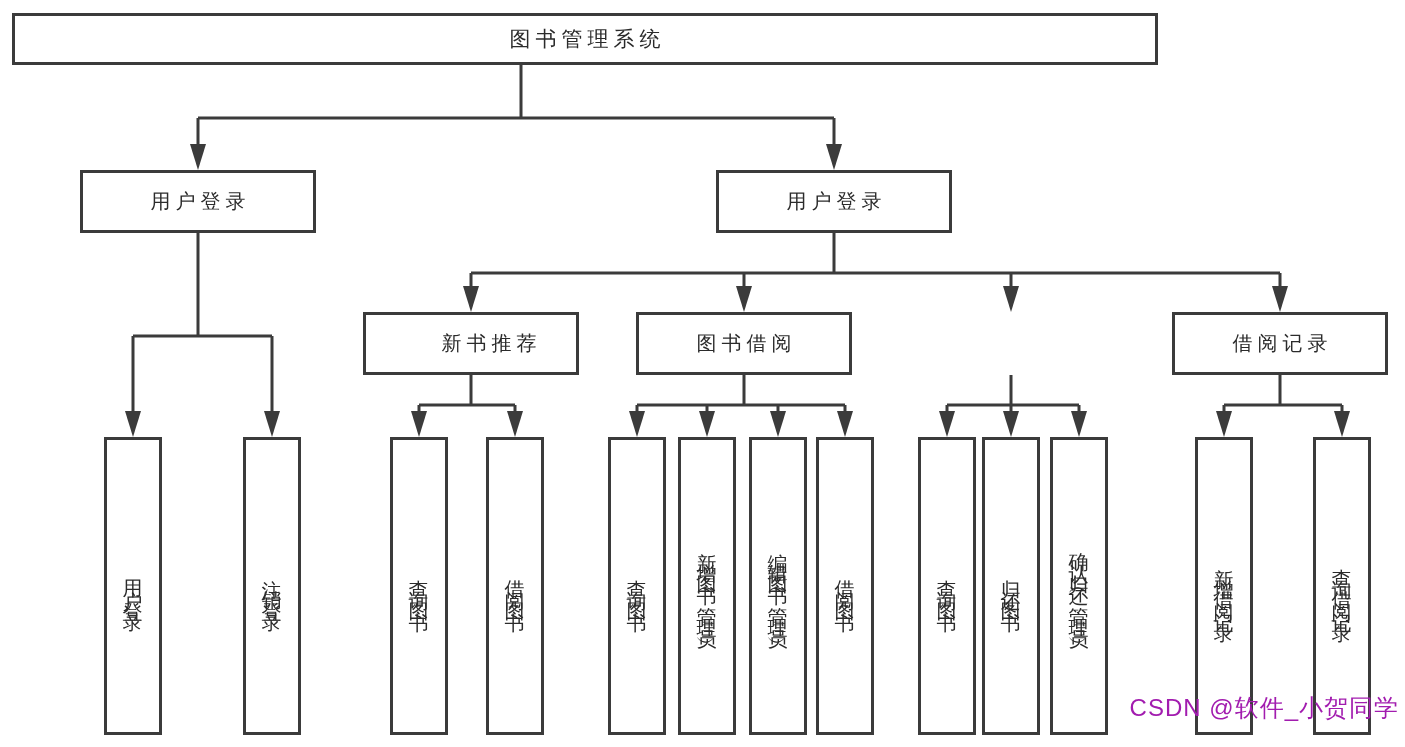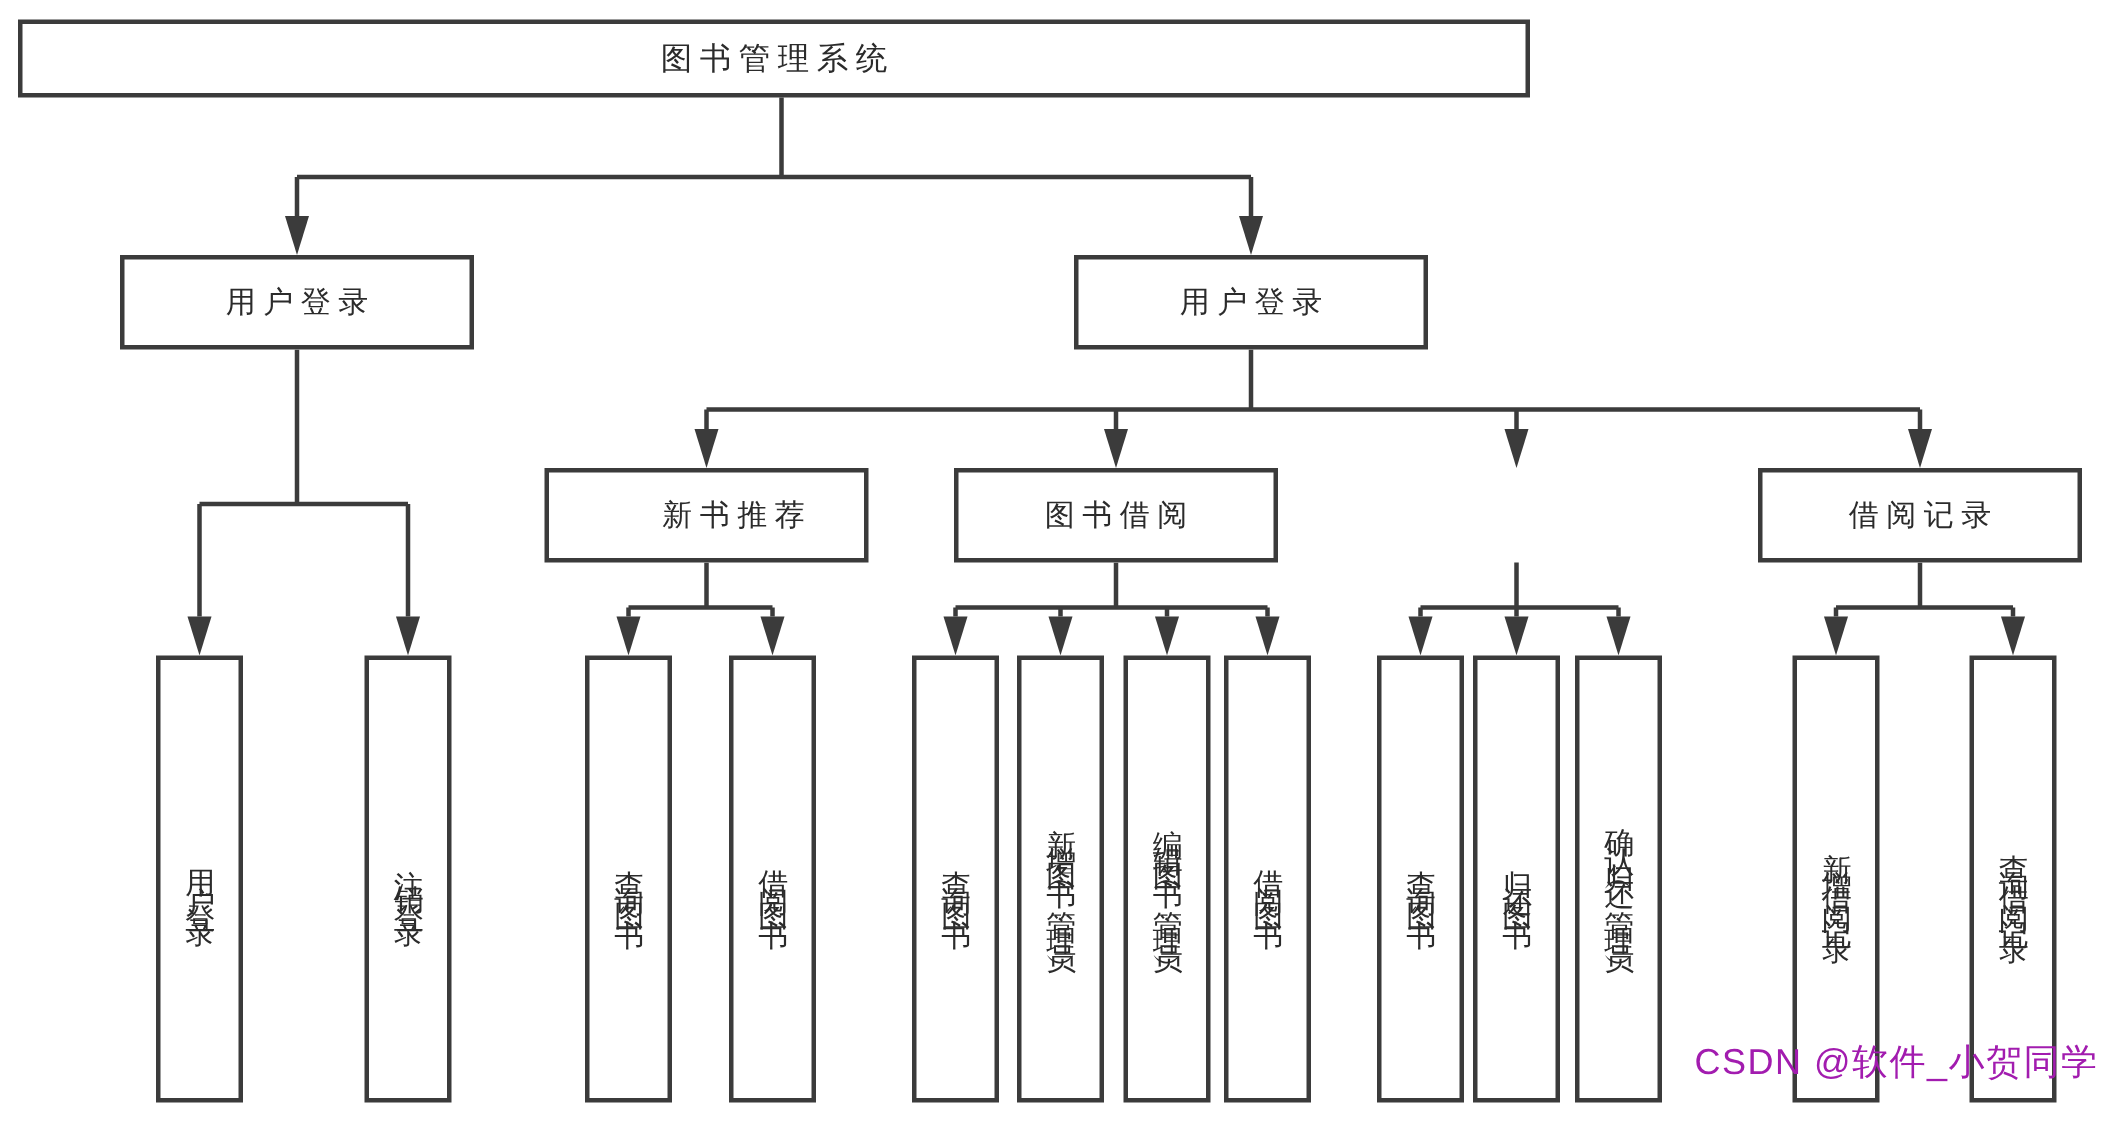--- a/index.html
+++ b/index.html
@@ -107,21 +107,21 @@
       <polygon points="770,411 786,411 778,437"></polygon>
       <polygon points="837,411 853,411 845,437"></polygon>
       <polygon points="939,411 955,411 947,437"></polygon>
       <polygon points="1003,411 1019,411 1011,437"></polygon>
       <polygon points="1071,411 1087,411 1079,437"></polygon>
       <polygon points="1216,411 1232,411 1224,437"></polygon>
       <polygon points="1334,411 1350,411 1342,437"></polygon>
     </g>
   </svg>
 
-  <div class="node node-h node-root" style="left:12px; top:13px; width:1008px; height:52px;">图书管理系统</div>
+  <div class="node node-h node-root" style="left:12px; top:13px; width:1146px; height:52px;">图书管理系统</div>
 
   <div class="node node-h lvl2" style="left:80px;">用户登录</div>
   <div class="node node-h lvl2" style="left:716px;">用户登录</div>
 
   <div class="node node-h lvl3" style="left:363px;padding-left:36px;">新书推荐</div>
   <div class="node node-h lvl3" style="left:636px;text-align:center;">图书借阅</div>
   <div class="node node-h lvl3" style="left:1172px;">借阅记录</div>
 
   <div class="node node-v leaf" style="left:104px;">用户登录</div>
   <div class="node node-v leaf" style="left:243px;">注销登录</div>

